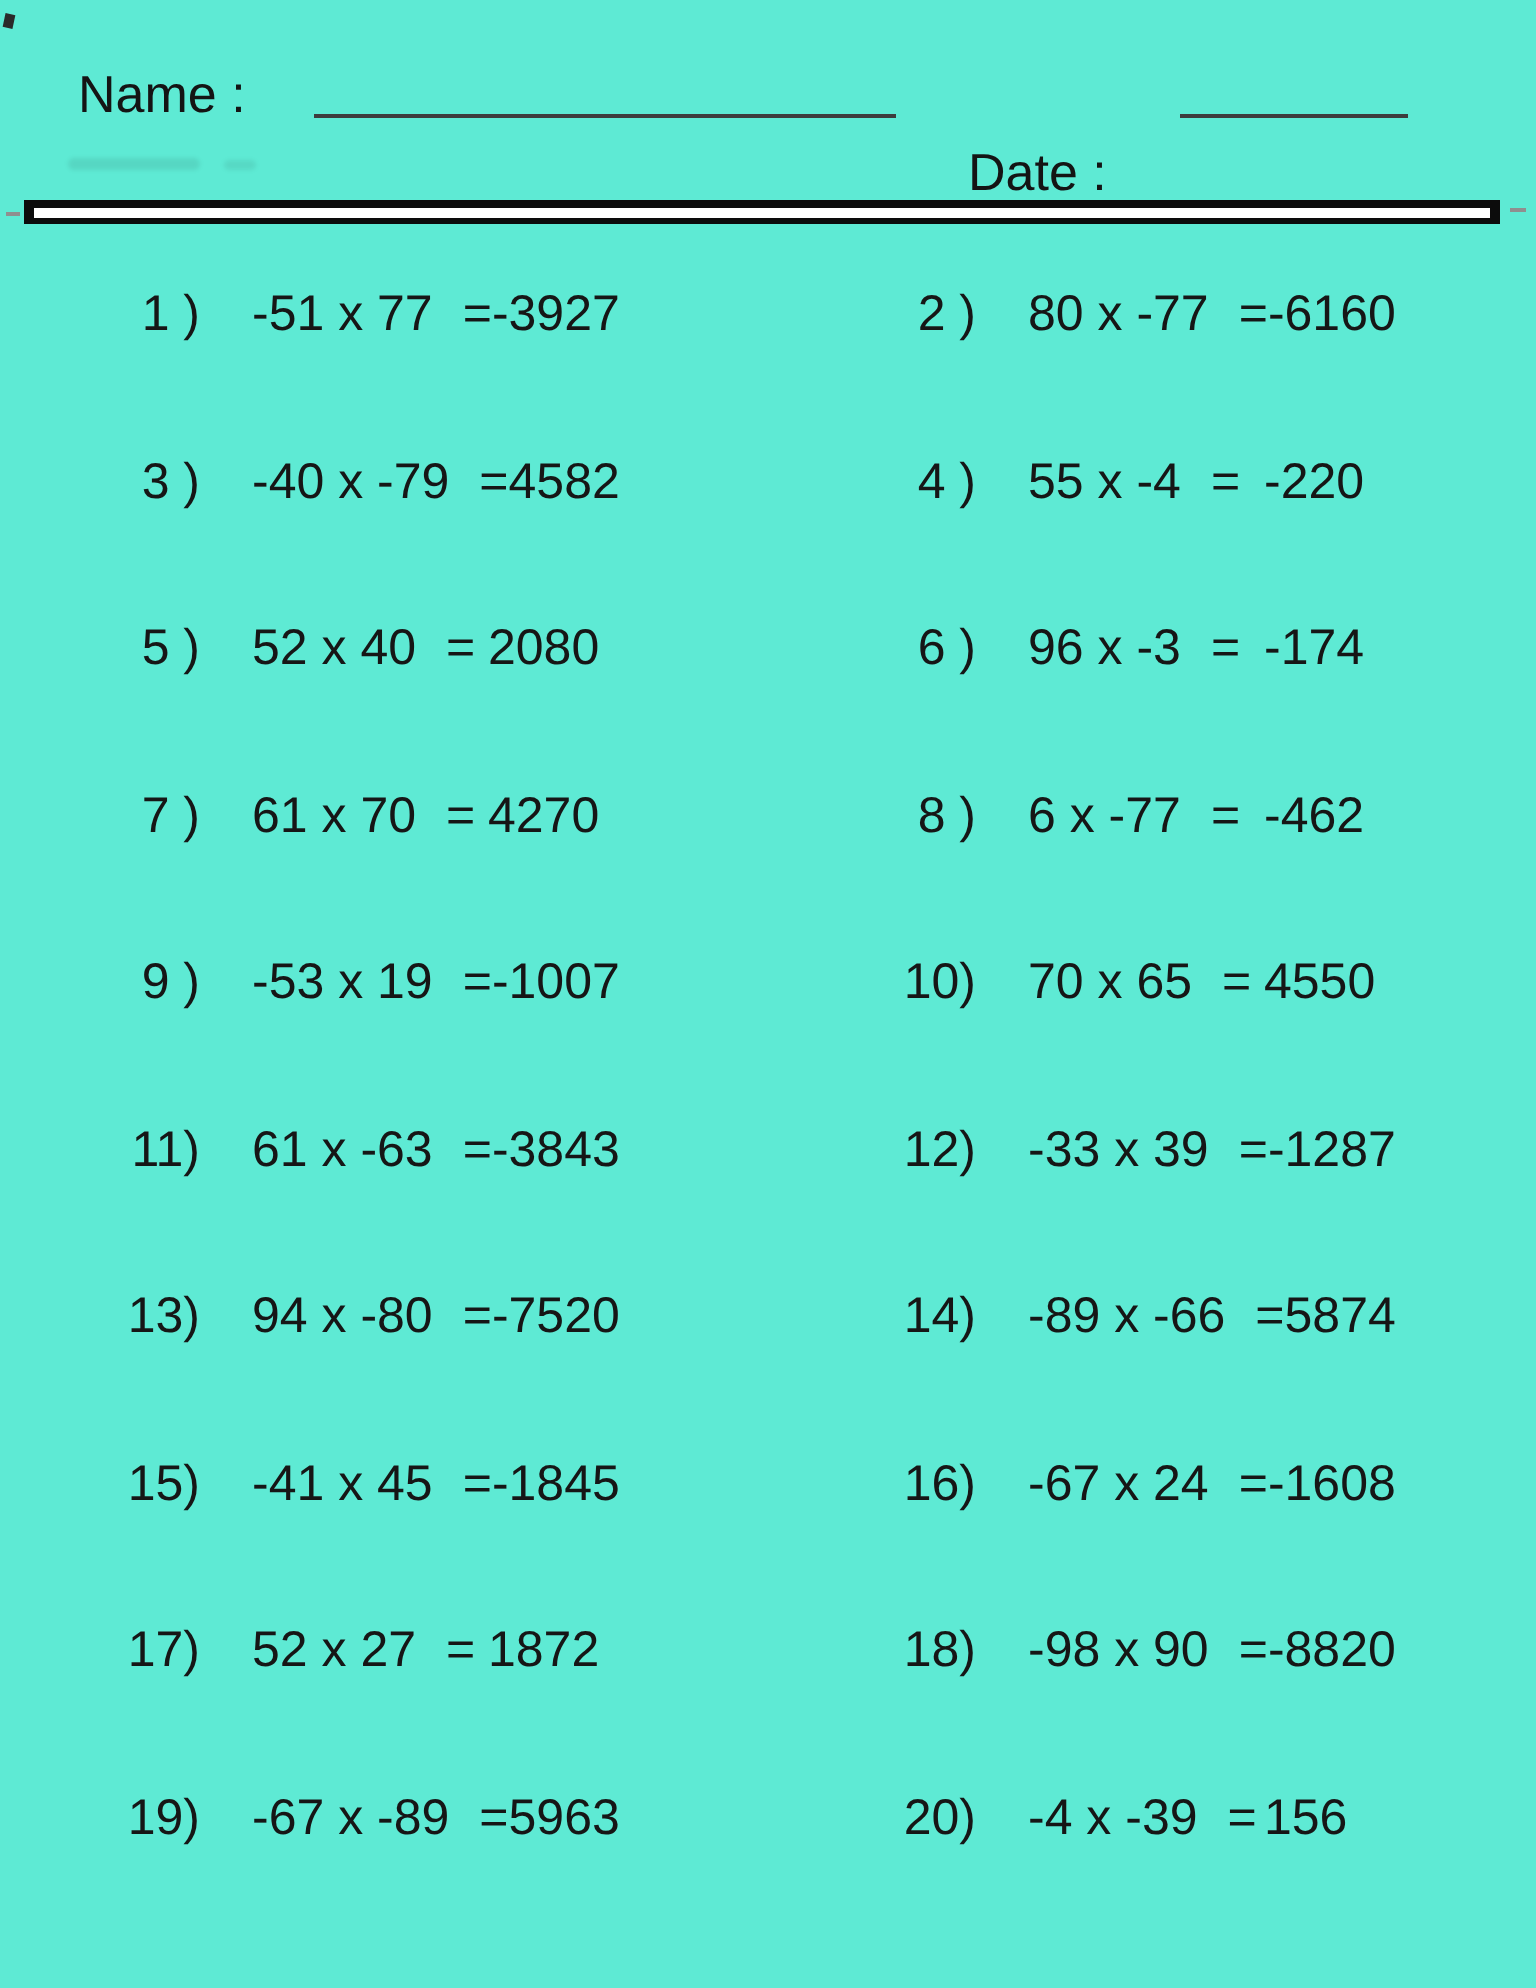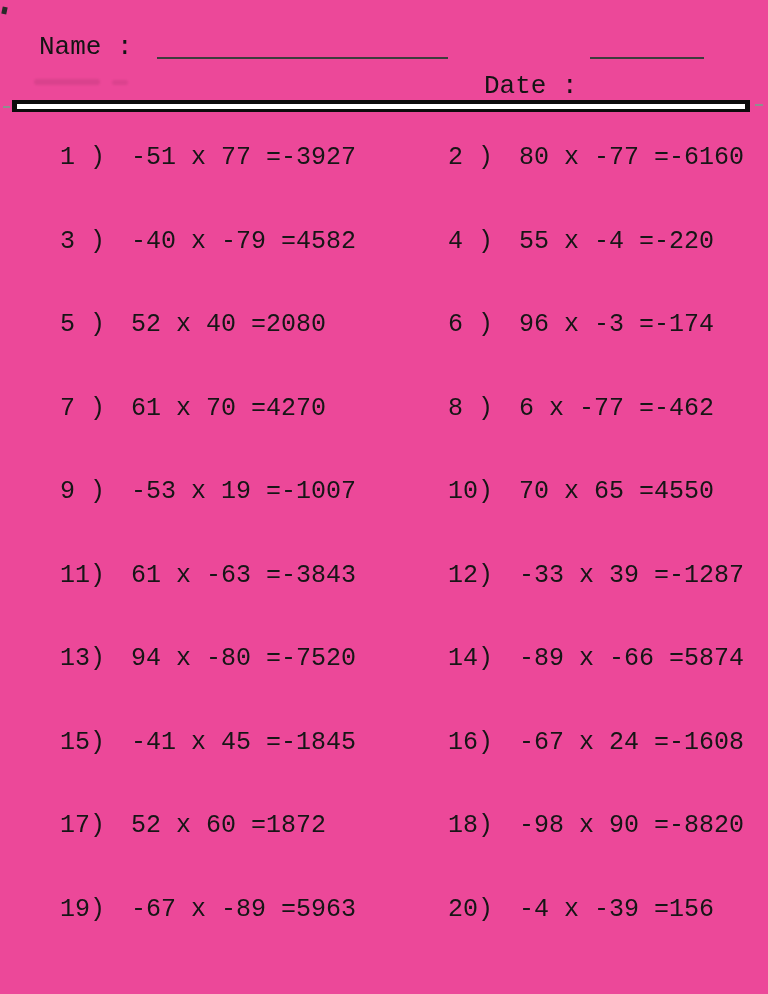--- a/index.html
+++ b/index.html
@@ -11,22 +11,21 @@
     width: 768px;
     height: 994px;
     overflow: hidden;
     font-family: "Liberation Sans", sans-serif;
     color: #161616;
   }
   .page {
     position: relative;
     width: 768px;
     height: 994px;
-    background: #ec4899;
-    font-family: Liberation Mono, monospace;
+    background: #5eead4;
   }
 
   
   .hdr-label {
     position: absolute;
     font-size: 26px;
     line-height: 1;
     white-space: pre;
     color: #141414;
   }
@@ -231,21 +230,21 @@
         <span class="p-ans">-1845</span>
       </div>
       <div class="problem-row">
         <span class="p-num">16)</span>
         <span class="p-expr">-67 x 24</span>
         <span class="p-eq">=</span>
         <span class="p-ans">-1608</span>
       </div>
       <div class="problem-row">
         <span class="p-num">17)</span>
-        <span class="p-expr">52 x 60</span>
+        <span class="p-expr">52 x 27</span>
         <span class="p-eq">=</span>
         <span class="p-ans">1872</span>
       </div>
       <div class="problem-row">
         <span class="p-num">18)</span>
         <span class="p-expr">-98 x 90</span>
         <span class="p-eq">=</span>
         <span class="p-ans">-8820</span>
       </div>
       <div class="problem-row">

